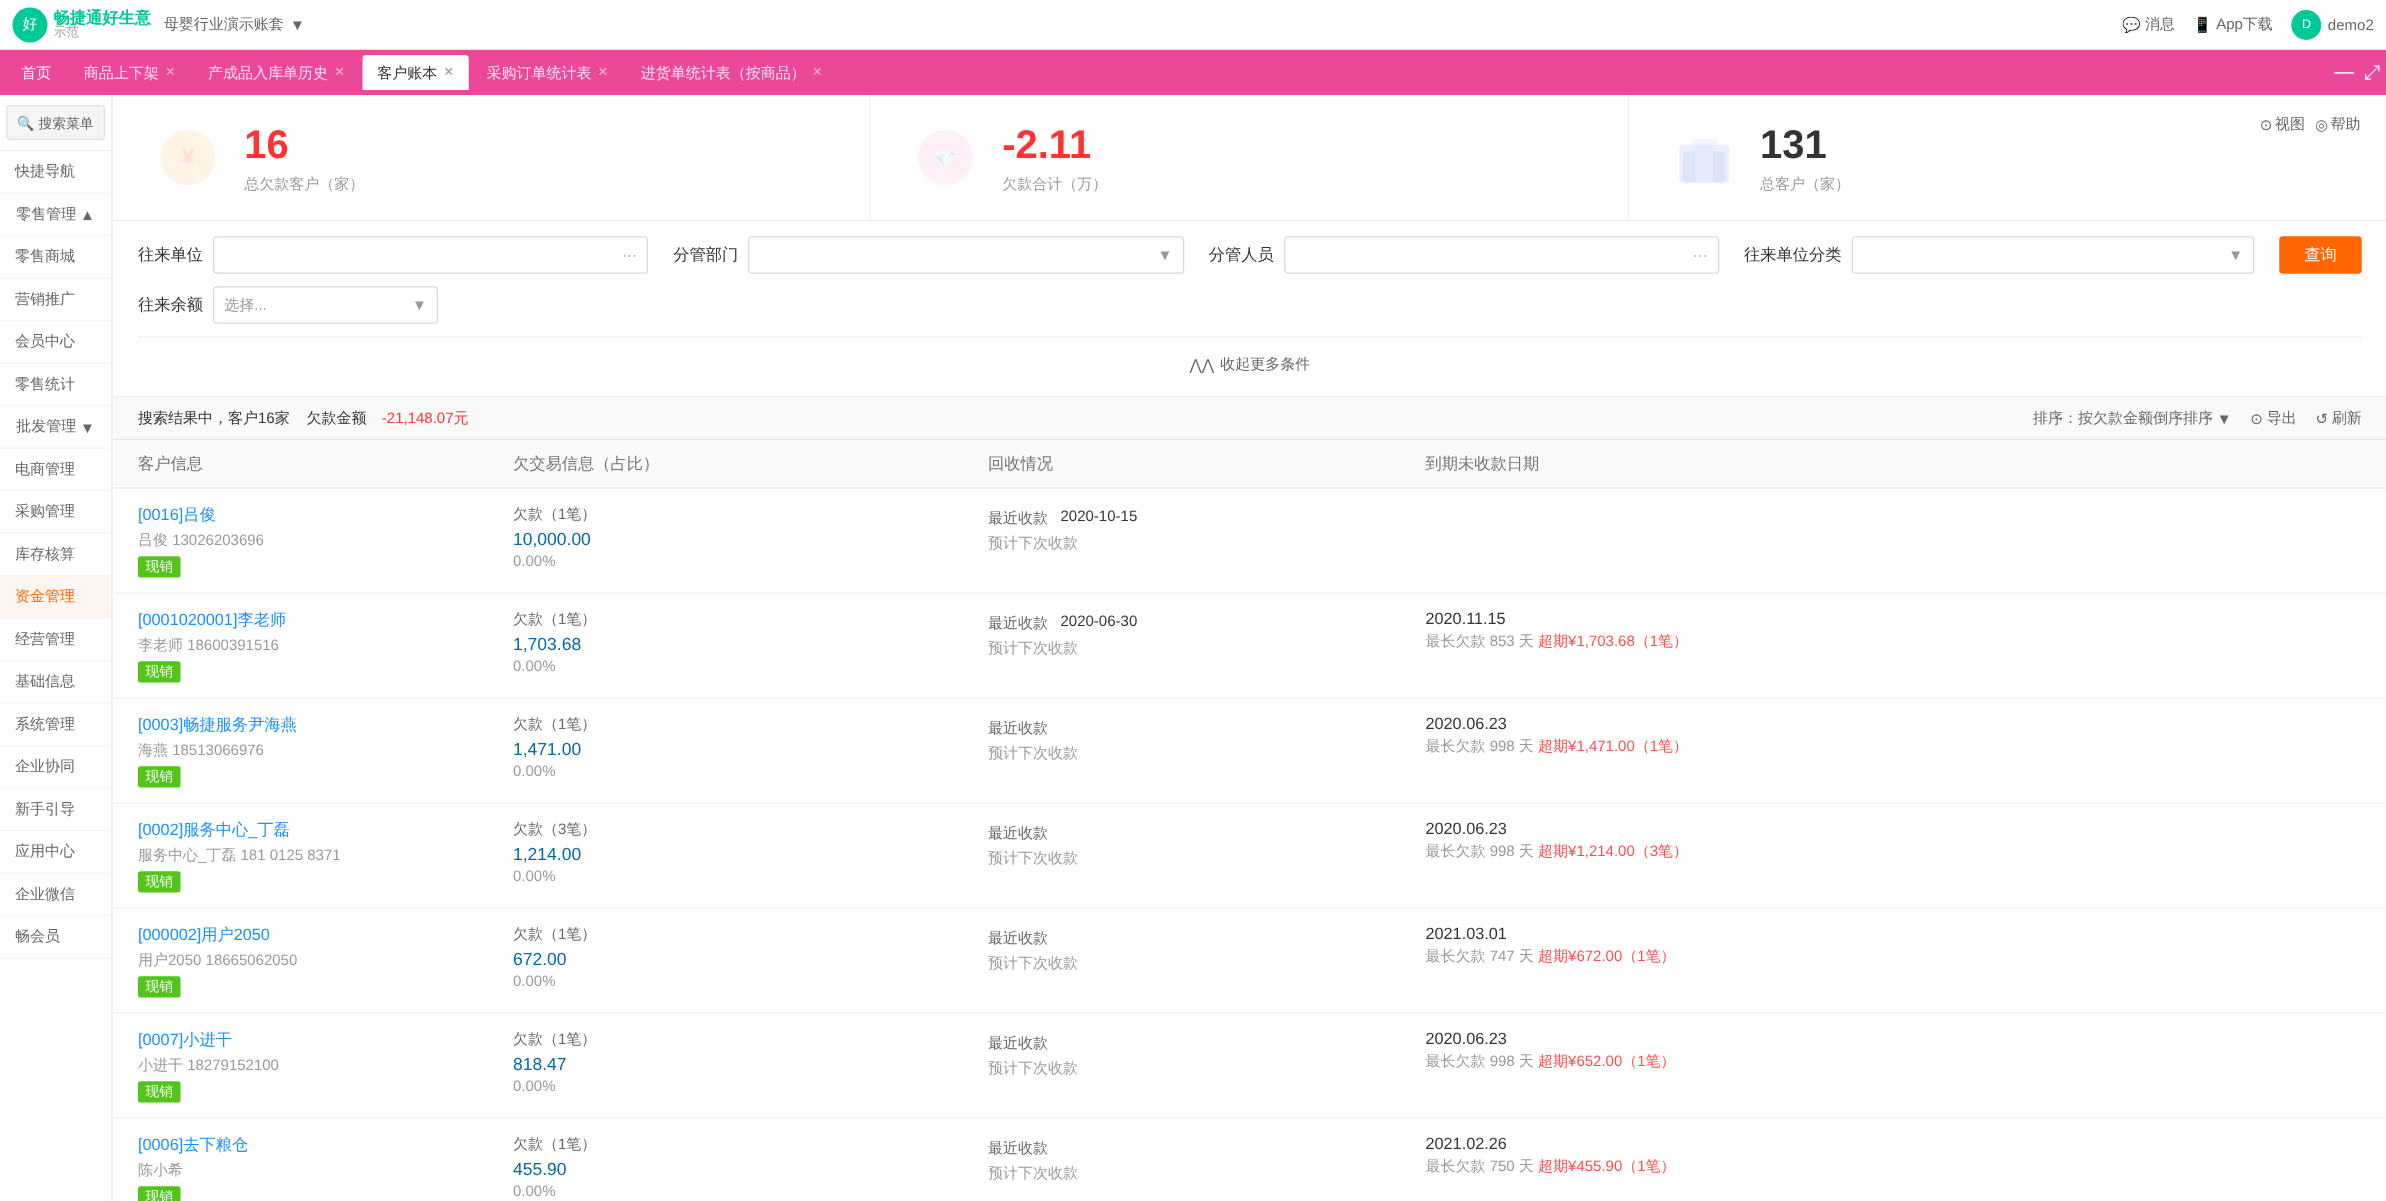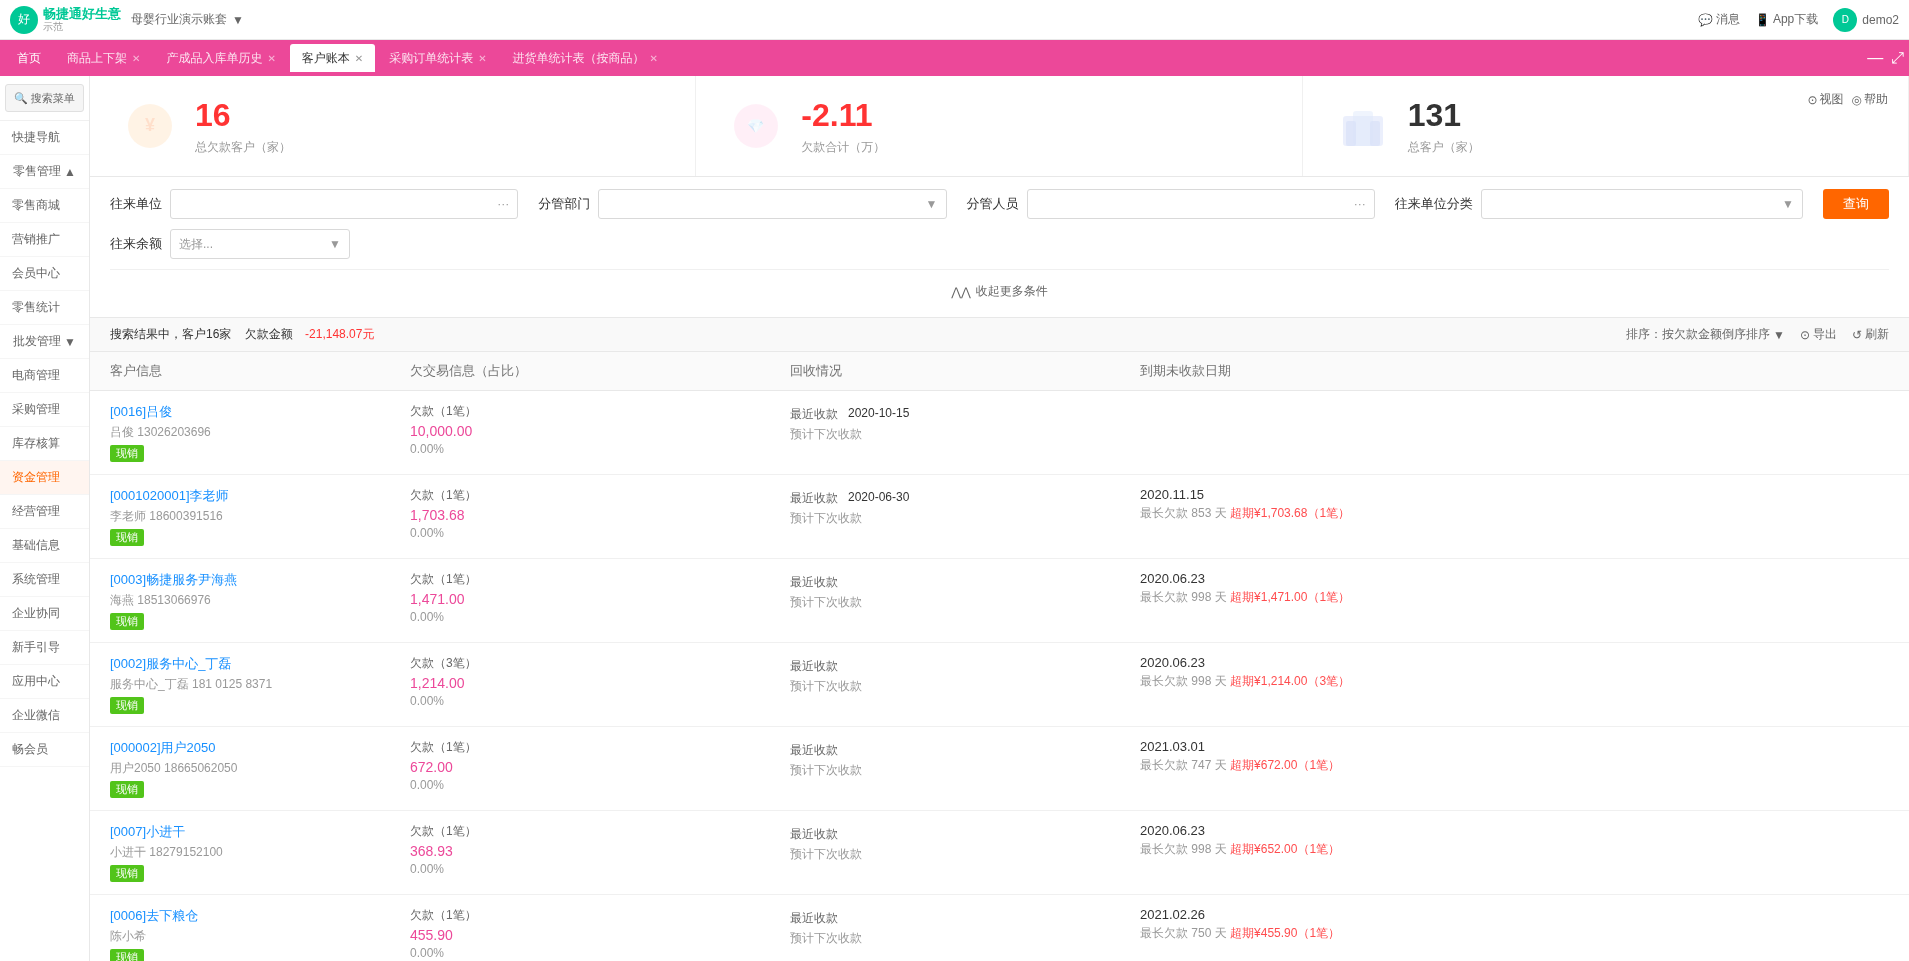--- a/index.html
+++ b/index.html
@@ -81,21 +81,21 @@
     
     .table-row { display: flex; padding: 12px 20px; border-bottom: 1px solid #f0f0f0; background: #fff; align-items: flex-start; }
     
     .customer-info { flex: 0 0 300px; }
     .customer-name { color: #1890ff; cursor: pointer; font-size: 13px; font-weight: 500; }
     .customer-detail { font-size: 12px; color: #999; margin-top: 3px; }
     .customer-tag { display: inline-block; background: #52c41a; color: white; font-size: 11px; padding: 1px 6px; border-radius: 2px; margin-top: 4px; }
     
     .debt-info { flex: 0 0 380px; }
     .debt-count { font-size: 12px; color: #666; }
-    .debt-amount { color: #ec4899; font-size: 14px; font-weight: 500; margin-top: 3px; }
+    .debt-amount { color: #0369a1; font-size: 14px; font-weight: 500; margin-top: 3px; }
     .debt-percent { font-size: 12px; color: #999; margin-top: 3px; }
     
     .payment-info { flex: 0 0 350px; }
     .payment-row { display: flex; gap: 10px; font-size: 12px; margin-top: 3px; }
     .payment-label { color: #666; }
     .payment-value { color: #333; }
     .payment-next { color: #999; font-size: 12px; margin-top: 3px; }
     
     .overdue-info { flex: 1; }
     .overdue-date { font-size: 13px; color: #333; }
@@ -483,21 +483,21 @@
     </div>
   </div>
           <div class="table-row">
     <div class="customer-info col-customer">
       <div class="customer-name">[0007]小进干</div>
       <div class="customer-detail">小进干 18279152100</div>
       <span class="customer-tag">现销</span>
     </div>
     <div class="debt-info col-debt">
       <div class="debt-count">欠款（1笔）</div>
-      <div class="debt-amount">368.93</div>
+      <div class="debt-amount">818.47</div>
       <div class="debt-percent">0.00%</div>
     </div>
     <div class="payment-info col-payment">
       <div class="payment-row">
         <span class="payment-label">最近收款</span>
         <span class="payment-value"></span>
       </div>
       <div class="payment-next">预计下次收款</div>
     </div>
     <div class="overdue-info col-overdue">

